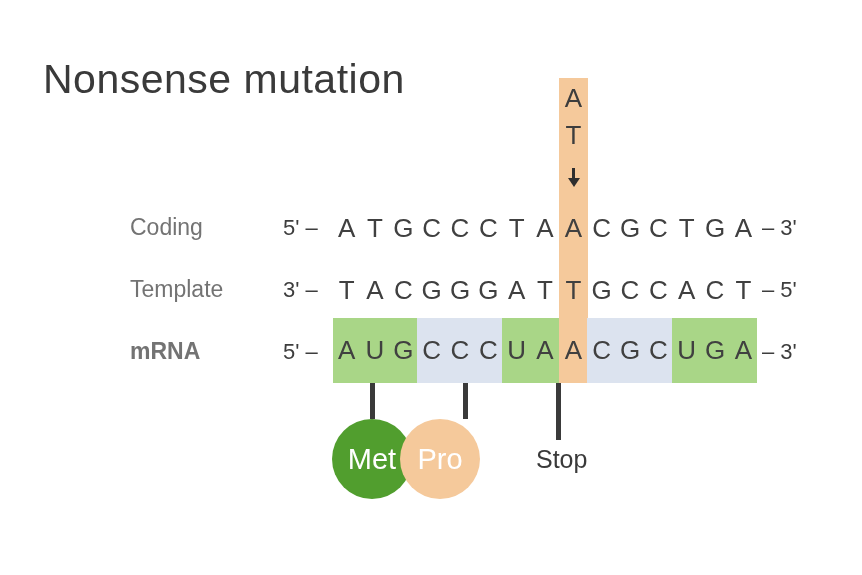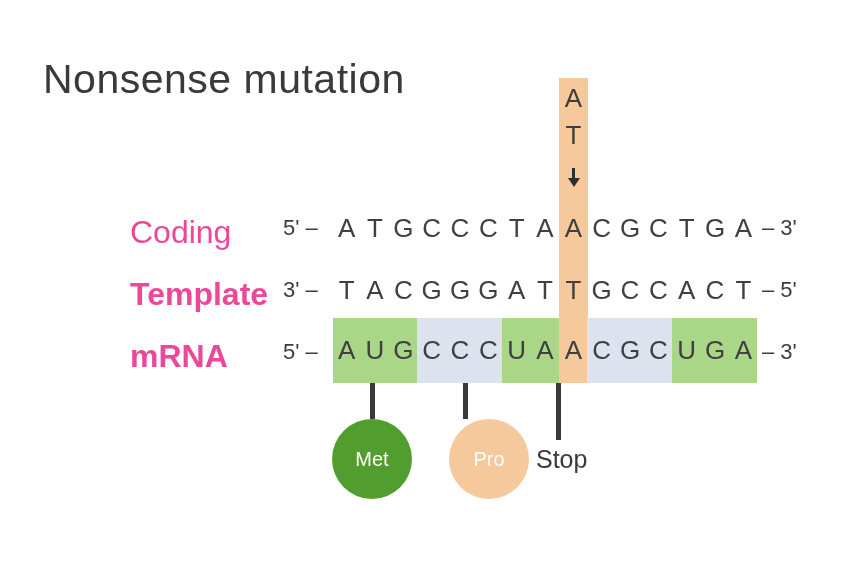--- a/index.html
+++ b/index.html
@@ -63,22 +63,22 @@
     top: 10px;
     width: 0;
     height: 0;
     border-left: 6px solid transparent;
     border-right: 6px solid transparent;
     border-top: 9px solid #2e2e2e;
   }
   .row-label {
     position: absolute;
     left: 130px;
-    font-size: 32px;
-    color: #ec4899;
+    font-size: 23px;
+    color: #737373;
   }
   .marker {
     position: absolute;
     font-size: 22px;
     color: #3d3d3d;
     white-space: nowrap;
   }
   .seq-row {
     position: absolute;
     left: 332.5px;
@@ -108,25 +108,25 @@
   }
   .residue-circle {
     position: absolute;
     top: 419px;
     width: 80px;
     height: 80px;
     border-radius: 50%;
     display: flex;
     align-items: center;
     justify-content: center;
-    font-size: 20px;
+    font-size: 29px;
     color: #ffffff;
   }
   .met { left: 332px; background: var(--met-green); }
-  .pro { left: 449px; background: var(--pro-orange); }
+  .pro { left: 400px; background: var(--pro-orange); }
   .stop-label {
     position: absolute;
     left: 536px;
     top: 445px;
     width: 60px;
     text-align: left;
     font-size: 25px;
     color: #3a3a3a;
   }
 </style>
@@ -140,21 +140,21 @@
   <div class="mutation-column">
     <span class="mutation-base top-a">A</span>
     <span class="mutation-base mid-t">T</span>
     <span class="arrow-icon">
       <span class="stem"></span>
         <span class="head"></span>
     </span>
   </div>
 
   <span class="row-label" style="top:214px;">Coding</span>
-  <span class="row-label" style="top:276px;font-weight:bold;">Template</span>
+  <span class="row-label" style="top:276px;">Template</span>
   <span class="row-label" style="top:338px;font-weight:bold;">mRNA</span>
 
   <span class="marker" style="left:283px; top:215px;">5' –</span>
   <span class="marker" style="left:762px; top:215px;">– 3'</span>
   <span class="marker" style="left:283px; top:277px;">3' –</span>
   <span class="marker" style="left:762px; top:277px;">– 5'</span>
   <span class="marker" style="left:283px; top:339px;">5' –</span>
   <span class="marker" style="left:762px; top:339px;">– 3'</span>
 
   <div id="coding-seq" class="seq-row dna" style="top:206px;">

